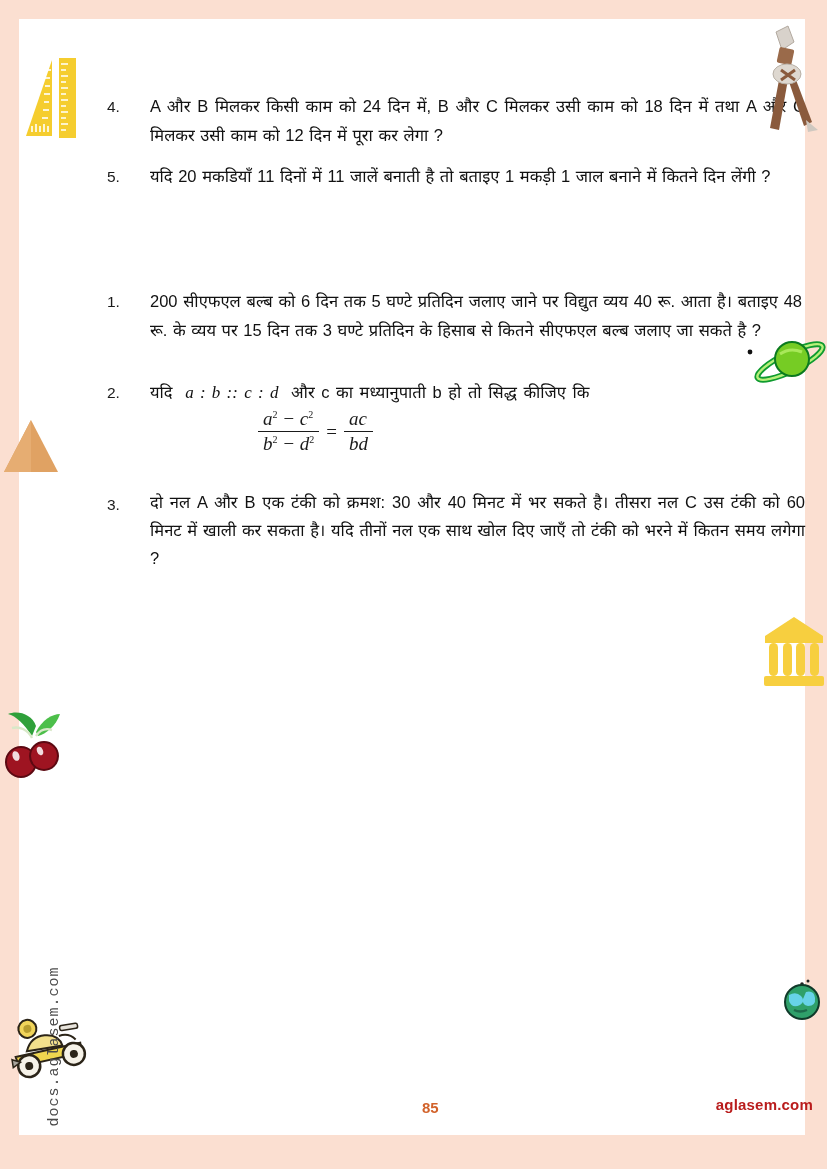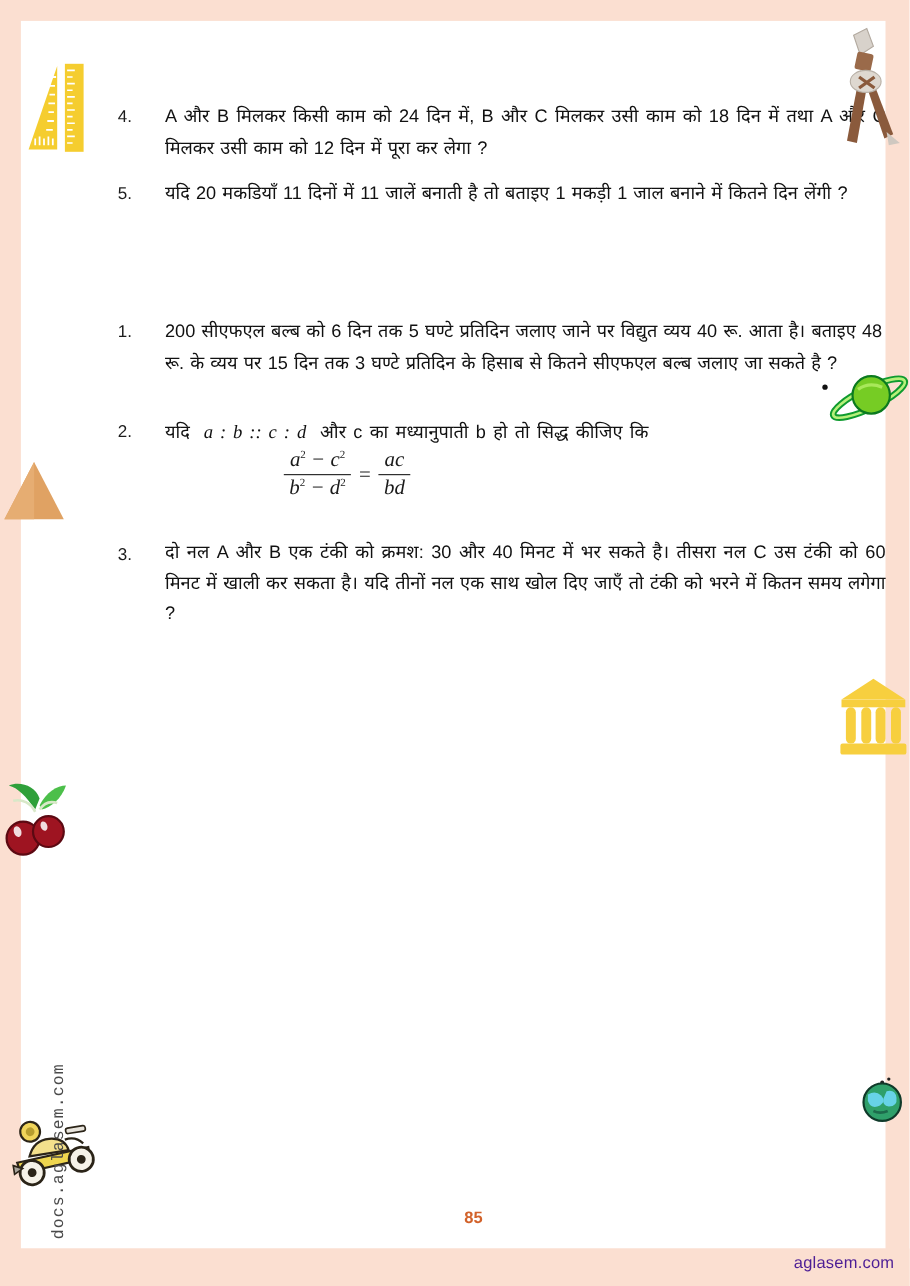--- a/index.html
+++ b/index.html
@@ -33,24 +33,24 @@
     position: absolute;
     left: 0;
     right: 0;
     top: 1135px;
     height: 34px;
     background: #fbdfd1;
   }
   .footer-brand {
     position: absolute;
     right: 14px;
-    top: 1140px;
+    top: 1096px;
     font-size: 15px;
-    font-weight: normal;
-    color: #4c1d95;
+    font-weight: bold;
+    color: #b91c1c;
     letter-spacing: .2px;
   }
   .side-watermark {
     position: absolute;
     left: -46px;
     top: 1018px;
     width: 200px;
     transform: rotate(-90deg);
     transform-origin: 50% 50%;
     font-family: "Liberation Mono", "DejaVu Sans Mono", monospace;
@@ -108,21 +108,20 @@
     top: 408px;
     display: flex;
     align-items: center;
     font-family: "Liberation Serif", "DejaVu Serif", serif;
     font-style: italic;
     color: #1a1a1a;
   }
   .frac {
     display: inline-flex;
     flex-direction: column;
-    align-items: center;
     font-size: 19px;
   }
   .frac .num { padding: 0 5px 1px 5px; }
   .frac .den { padding: 1px 5px 0 5px; }
   .frac .bar {
     width: 100%;
     height: 1px;
     background: #1a1a1a;
   }
   .eq {

